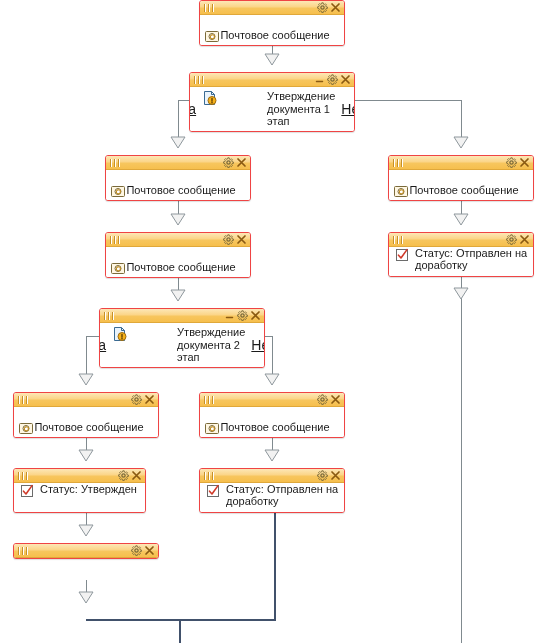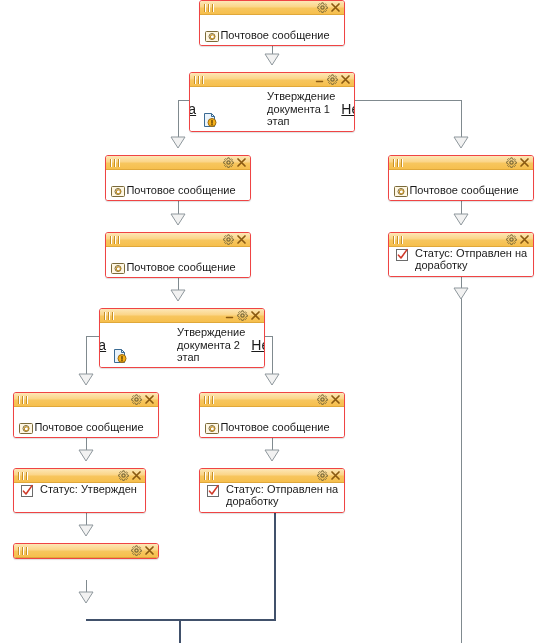--- a/index.html
+++ b/index.html
@@ -127,21 +127,21 @@
   .approval .yes, .approval .no {
     font-size: 14px;
     color: #1a1a1a;
     flex: none;
     text-decoration: underline;
   }
   .approval .yes { margin-right: 6px; }
   .approval .no  { margin-left: 6px; }
   .approval .mid {
     display: flex;
-    align-items: flex-end;
+    align-items: flex-start;
     flex: 0 1 auto;
     gap: 44px;
   }
   .approval .node-label { line-height: 12.5px; }
 </style>
 </head>
 <body>
 
 <div id="canvas">
 

